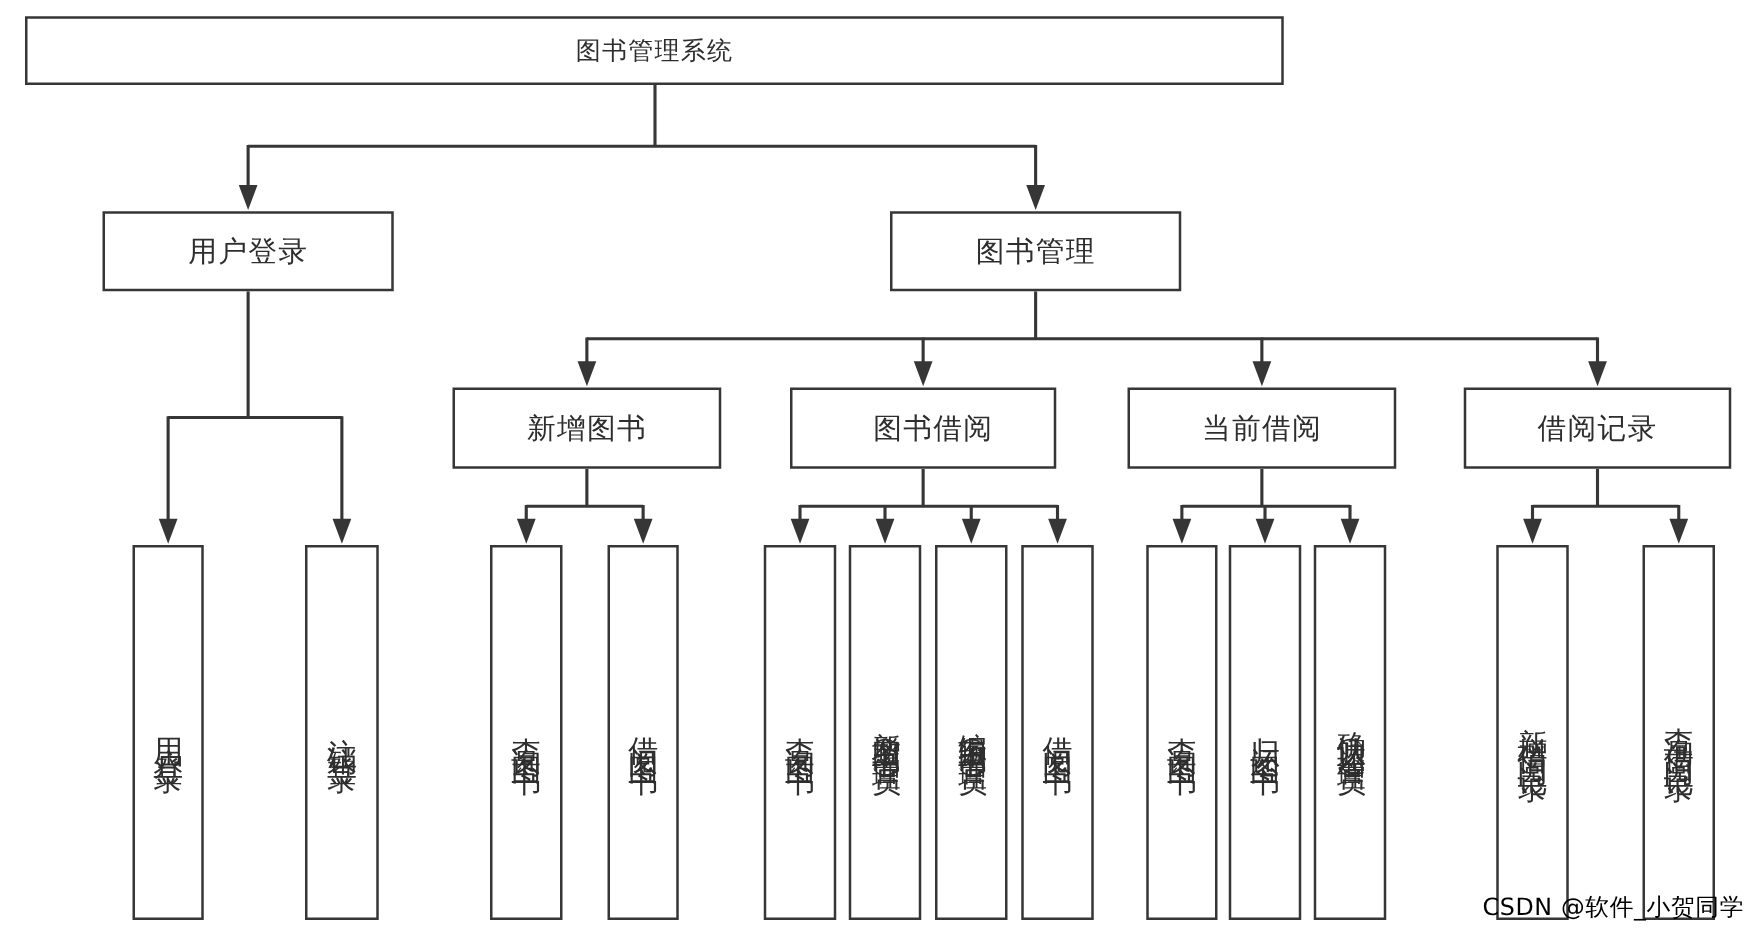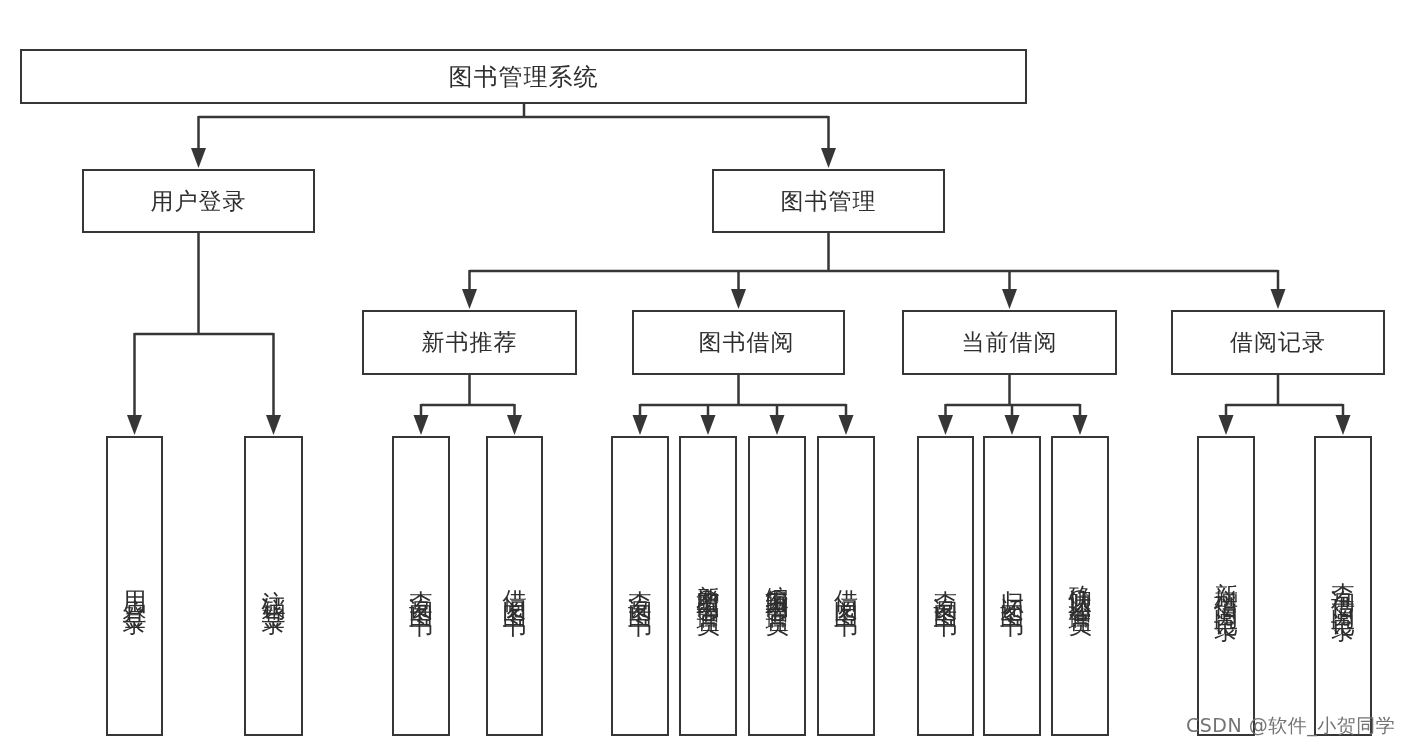--- a/index.html
+++ b/index.html
@@ -13,36 +13,36 @@
   #wires{position:absolute;left:0;top:0;width:1405px;height:747px;}
   .node{
     position:absolute;
     box-sizing:border-box;
     border:2.5px solid #363636;
     background:#ffffff;
     display:flex;align-items:center;justify-content:center;
     color:#2e2e2e;
   }
   .hnode{font-size:23px;letter-spacing:1px;}
-  .root{font-size:24px;margin-top:36px;}
+  .root{font-size:20px;}
   .vnode{top:436px;height:300px;}
   .vnode .vtext{
     writing-mode:vertical-rl;
     text-orientation:mixed;
     font-size:24px;
     letter-spacing:0.32em;
     line-height:1;
     white-space:nowrap;
   }
   .vnode .vtext.snug{font-size:23px;letter-spacing:0.18em;}
   #watermark{
     position:absolute;
     left:1186px;top:713px;
     font-size:19px;
-    color:#737373;
+    color:#000000;
     letter-spacing:0.5px;
     white-space:nowrap;
     z-index:5;
   }
 </style>
 </head>
 <body>
 
 <div id="stage">
 
@@ -124,21 +124,21 @@
   </div>
 
   <div class="node hnode" style="left:82px;top:169px;width:233px;height:64px;">
     <span>用户登录</span>
   </div>
   <div class="node hnode" style="left:712px;top:169px;width:233px;height:64px;font-family:Liberation Mono, monospace;">
     <span>图书管理</span>
   </div>
 
   <div class="node hnode" style="left:362px;top:310px;width:215px;height:65px;">
-    <span>新书推荐</span>
+    <span>新增图书</span>
   </div>
   <div class="node hnode" style="left:632px;top:310px;width:213px;height:65px;padding-left:16px;">
     <span>图书借阅</span>
   </div>
   <div class="node hnode" style="left:1171px;top:310px;width:214px;height:65px;">
     <span>借阅记录</span>
   </div>
   <div class="node hnode" style="left:902px;top:310px;width:215px;height:65px;">
     <span>当前借阅</span>
   </div>

